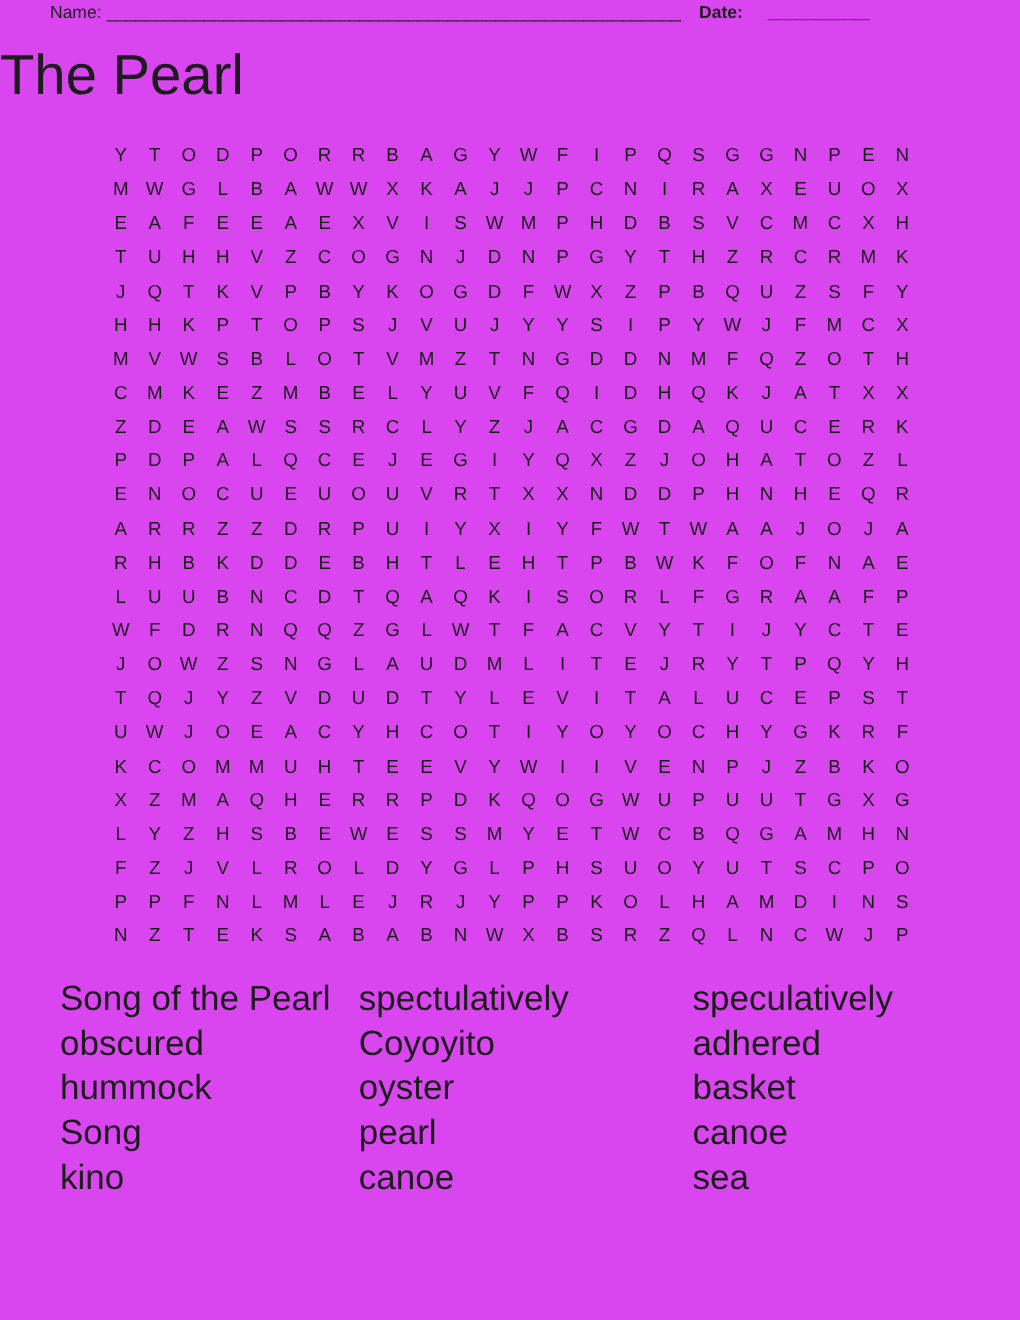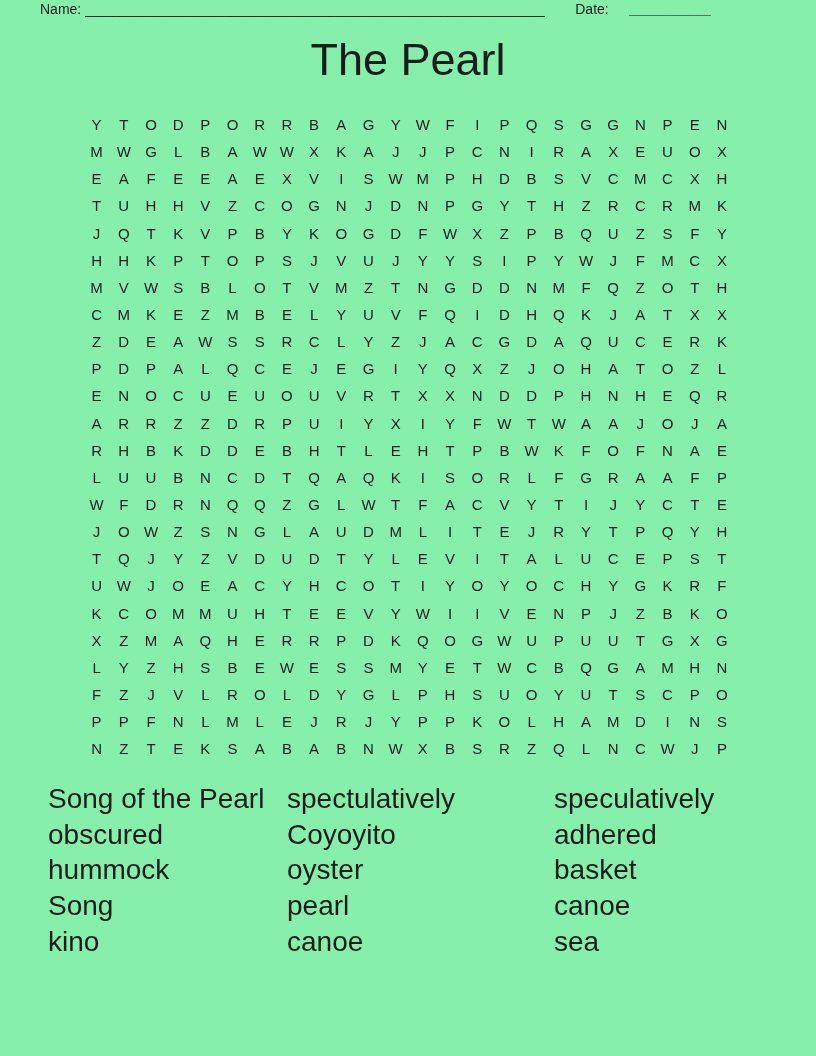--- a/index.html
+++ b/index.html
@@ -6,45 +6,45 @@
   html, body {
     width: 816px; height: 1056px;
     background: #ffffff;
     font-family: "Liberation Sans", sans-serif;
     color: #1c1c1c;
     overflow: hidden;
   }
   .page {
     position: relative;
     width: 816px; height: 1056px;
-    background: #86efac;
+    background: #d946ef;
   }
   
   .header {
     position: absolute;
     top: 0; left: 40px; right: 38px;
     display: flex;
     align-items: flex-start;
     font-size: 14px;
     line-height: 18px;
     white-space: nowrap;
   }
   .blank-line {
     letter-spacing: 0;
     overflow: hidden;
     color: #1c1c1c;
   }
   .name-line { flex: 0 0 auto; margin: 0 6px 0 4px; max-width: 460px; }
-  .date-label { margin-left: 24px; }
+  .date-label { margin-left: 8px; font-weight: bold; }
   .date-line { margin-left: 20px; max-width: 82px; font-style: italic; }
   
   .title {
     position: absolute;
     top: 34px; left: 0; right: 0;
-    text-align: center;
+    text-align: left;
     font-size: 45px;
     font-weight: 400;
     letter-spacing: 0px;
     color: #1c1c1c;
   }
   
   .grid {
     position: absolute;
     top: 111px; left: 83px;
     width: 653px;

